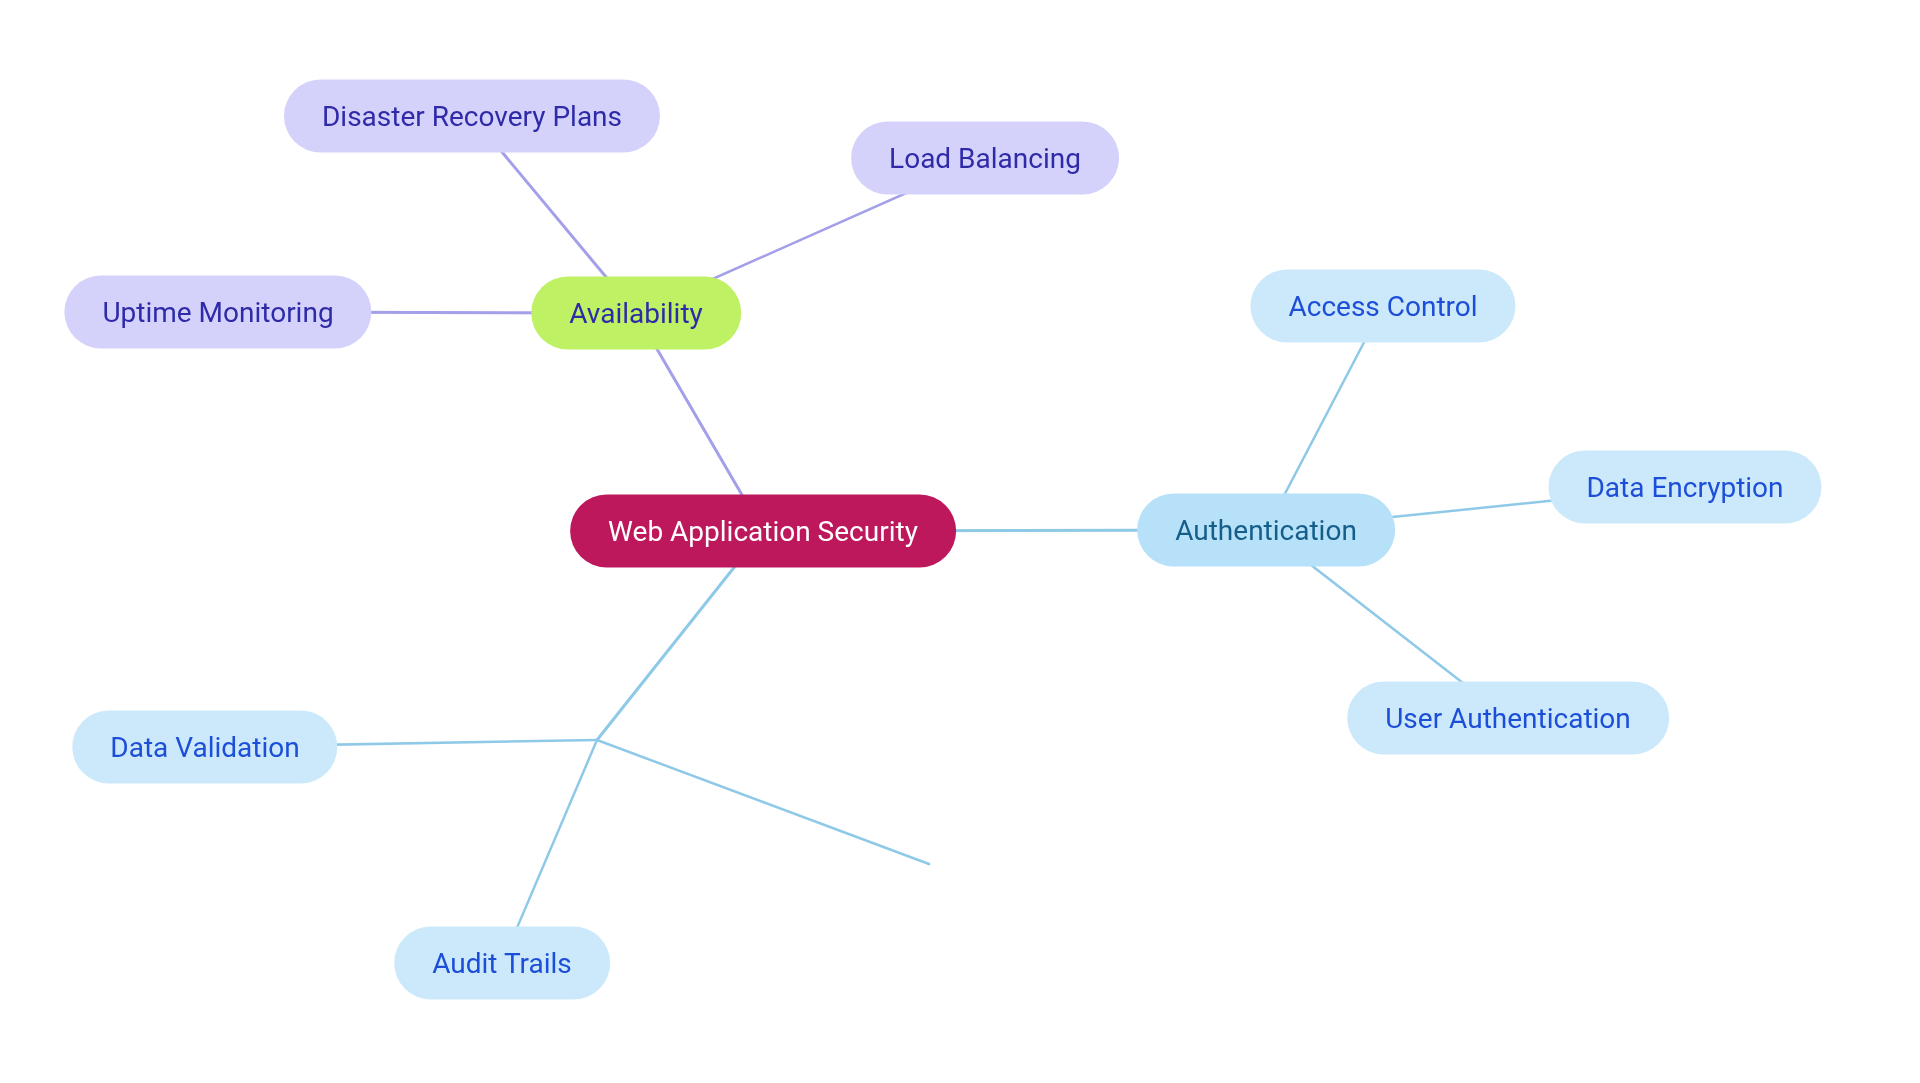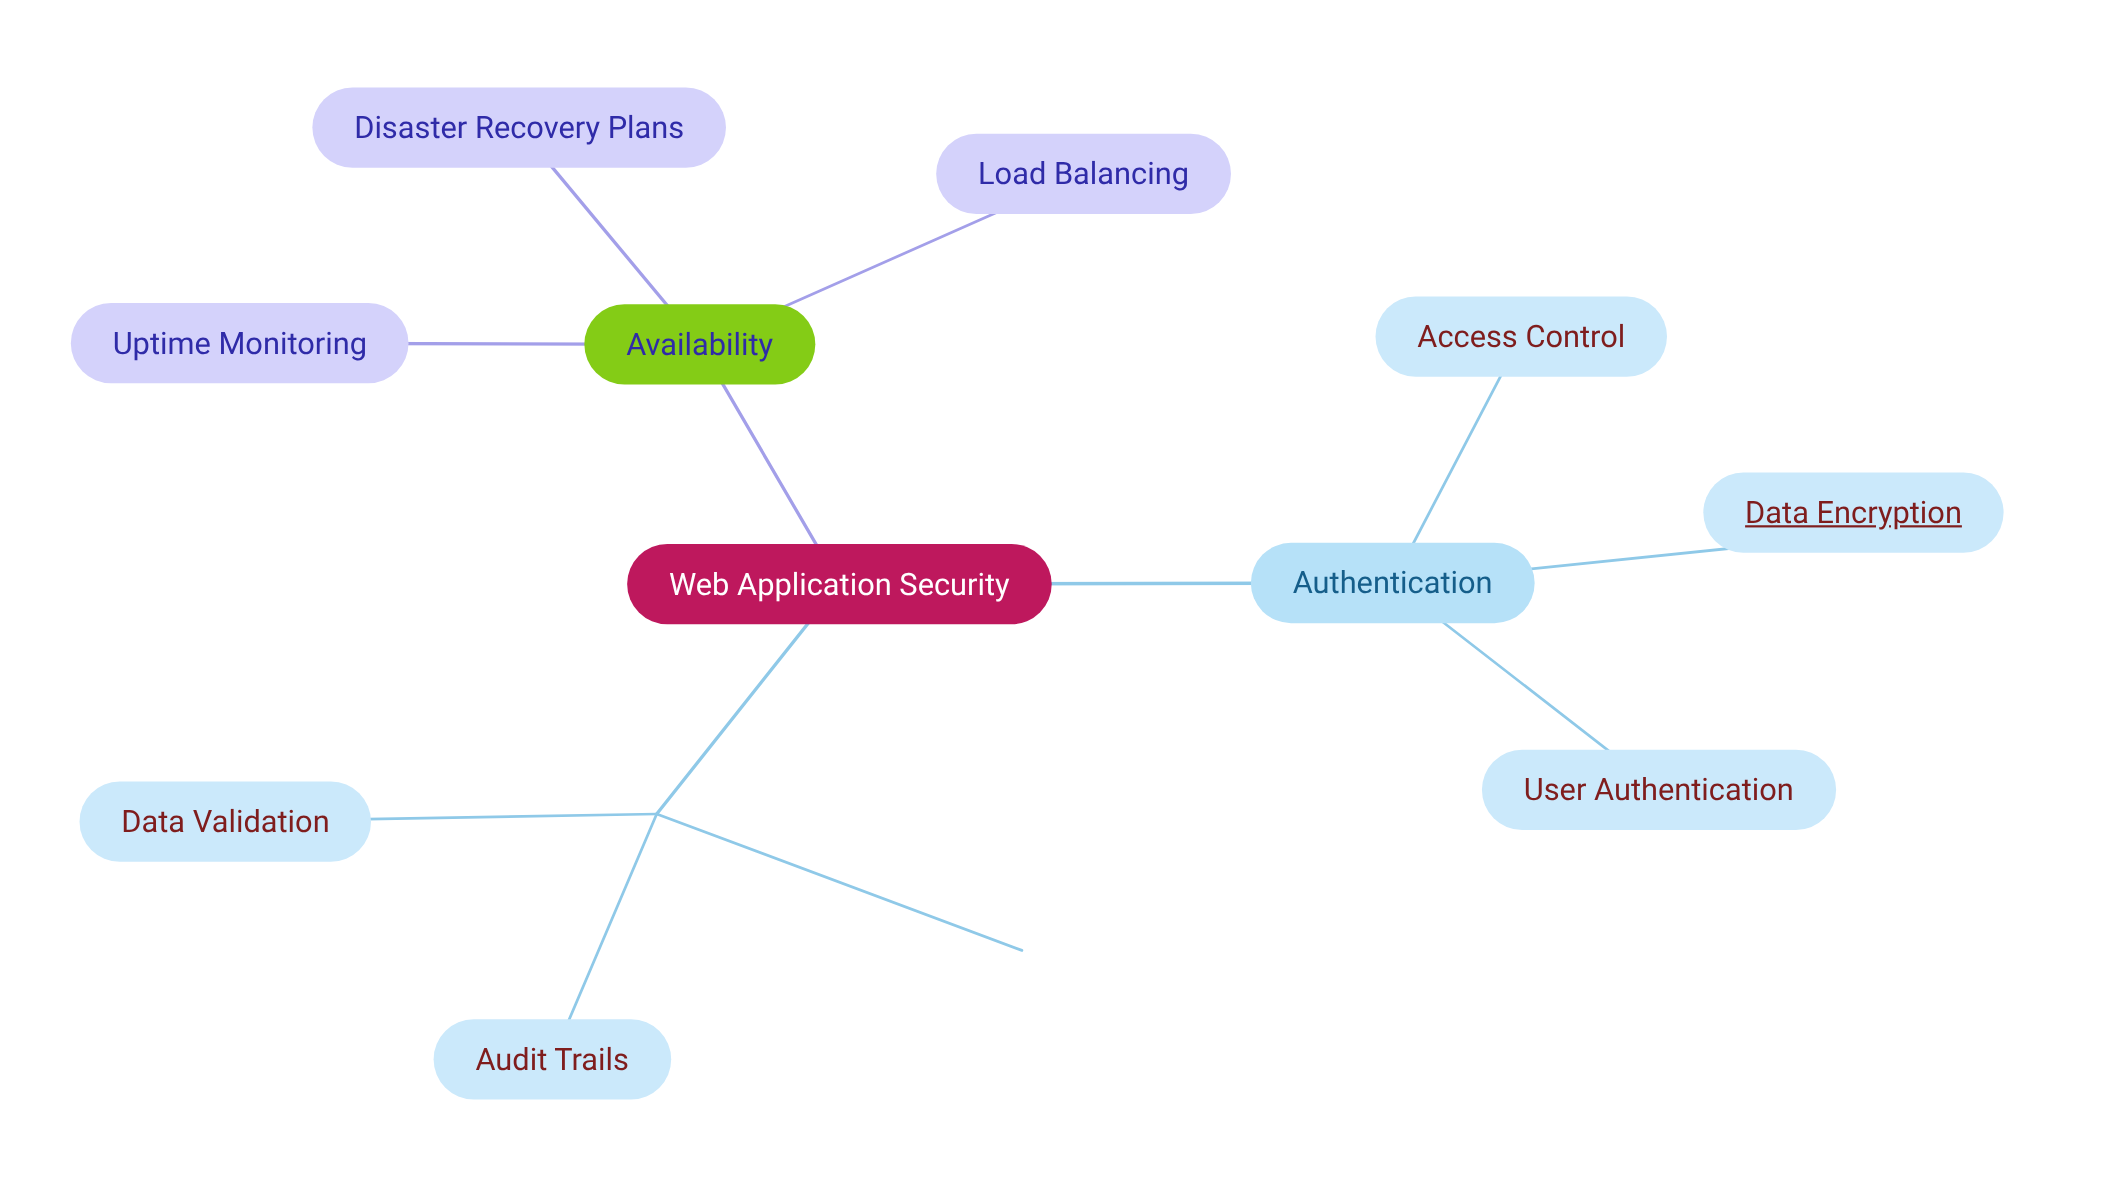--- a/index.html
+++ b/index.html
@@ -35,34 +35,34 @@
     align-items: center;
     justify-content: center;
     box-sizing: border-box;
     font-weight: 400;
   }
   .node.root {
     background: #be185d;
     color: #ffffff;
   }
   .node.purple {
-    background: #84cc16;
+    background: #bef264;
     color: #2f2ba8;
   }
   .node.purple-light {
     background: #d4d2fb;
     color: #2f2ba8;
   }
   .node.blue {
     background: #b6e1f8;
     color: #155e8a;
   }
   .node.blue-light {
     background: #cbe9fb;
-    color: #7f1d1d;
+    color: #1d4ed8;
   }
 </style>
 </head>
 <body>
 
 <div class="canvas">
   <svg class="edges">
       <line x1="763" y1="531" x2="636" y2="313" stroke="#a39fe9" stroke-width="3" stroke-linecap="round"></line>
       <line x1="763" y1="531" x2="1266" y2="530" stroke="#8fc9e8" stroke-width="3" stroke-linecap="round"></line>
       <line x1="763" y1="531" x2="597" y2="740" stroke="#8fc9e8" stroke-width="3" stroke-linecap="round"></line>
@@ -79,18 +79,18 @@
 
   <div class="node root" style="left: 763px; top: 531px;">Web Application Security</div>
 
   <div class="node purple" style="left: 636px; top: 313px;">Availability</div>
   <div class="node purple-light" style="left: 985px; top: 158px;">Load Balancing</div>
   <div class="node purple-light" style="left: 472px; top: 116px;">Disaster Recovery Plans</div>
   <div class="node purple-light" style="left: 218px; top: 312px;">Uptime Monitoring</div>
 
   <div class="node blue" style="left: 1266px; top: 530px;">Authentication</div>
   <div class="node blue-light" style="left: 1383px; top: 306px;">Access Control</div>
-  <div class="node blue-light" style="left: 1685px; top: 466px; text-decoration: underline;">Data Encryption</div>
+  <div class="node blue-light" style="left: 1685px; top: 487px;">Data Encryption</div>
   <div class="node blue-light" style="left: 1508px; top: 718px;">User Authentication</div>
 
   <div class="node blue-light" style="left: 205px; top: 747px;">Data Validation</div>
   <div class="node blue-light" style="left: 502px; top: 963px;">Audit Trails</div>
 </div>
 
 </body></html>

